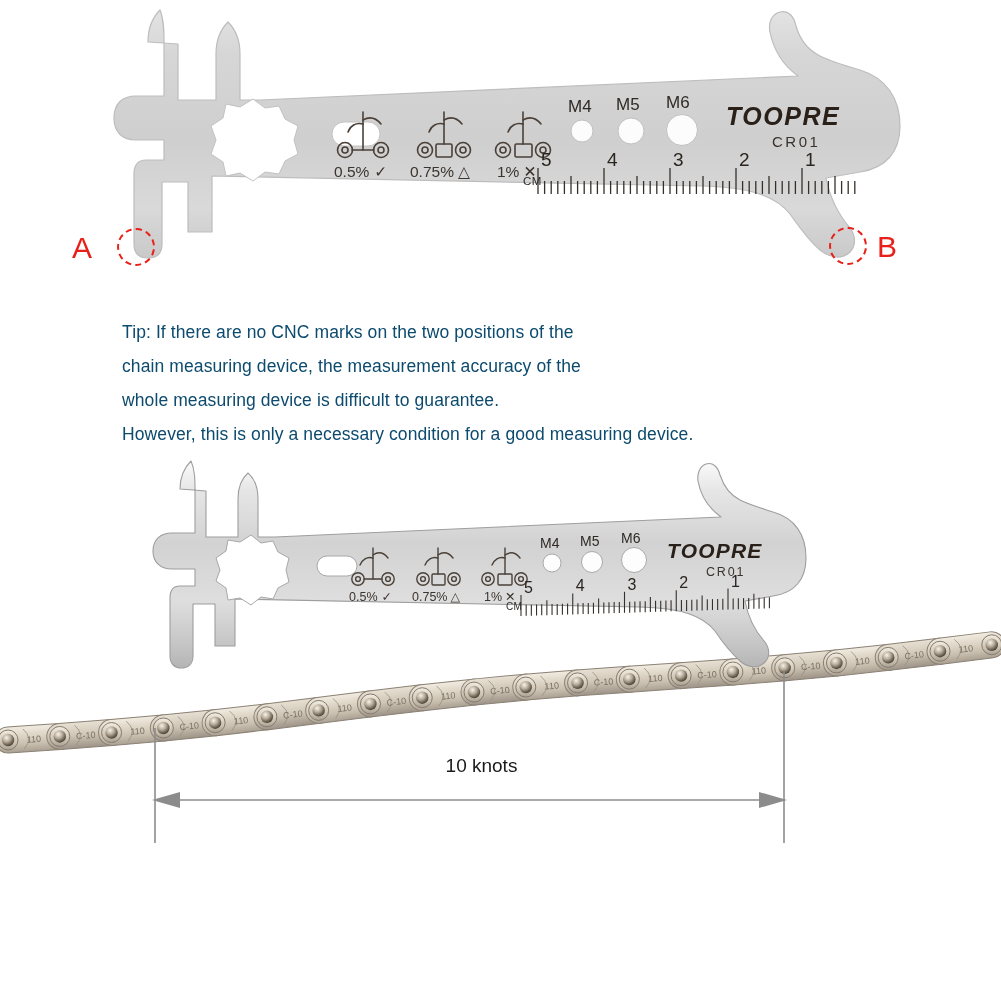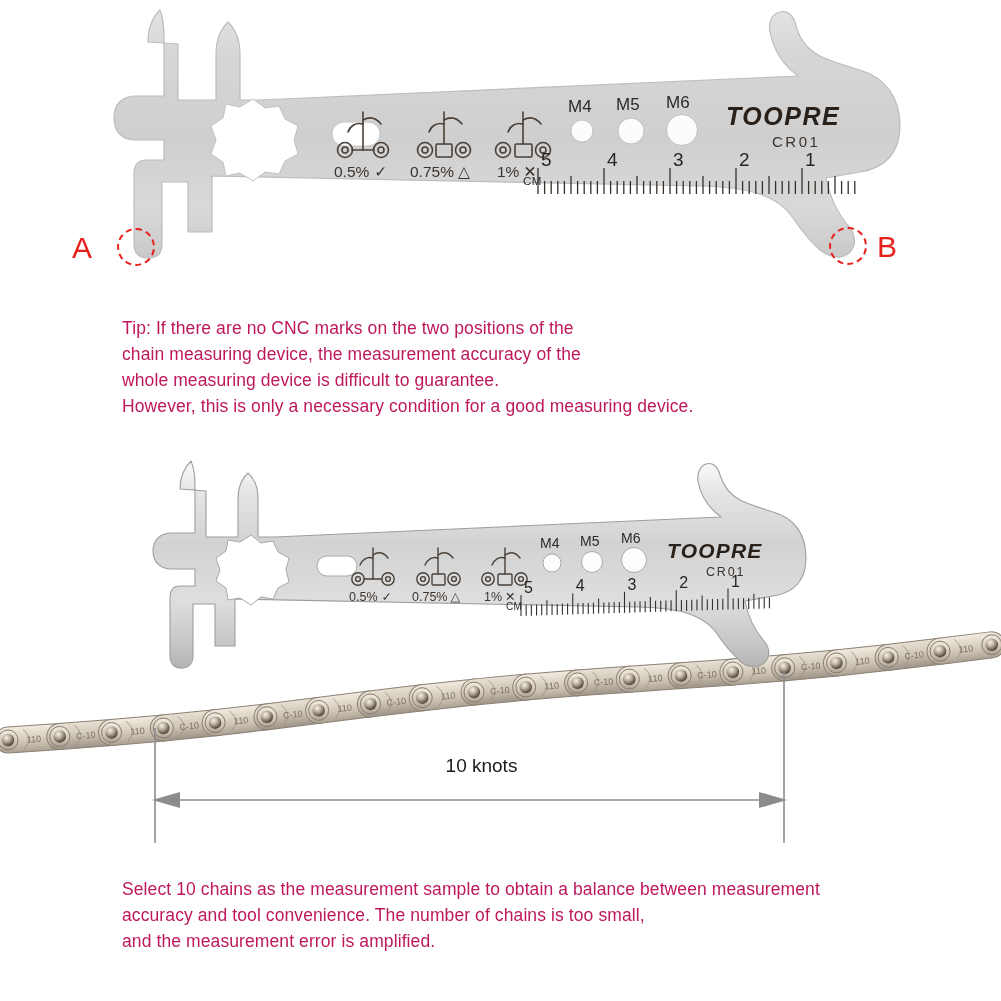--- a/index.html
+++ b/index.html
@@ -1,21 +1,21 @@
 <!DOCTYPE html>
 <html><head>
 <meta charset="utf-8">
 <style>
   html,body{margin:0;padding:0;background:#ffffff;}
   body{width:1001px;height:1001px;position:relative;overflow:hidden;
        font-family:"Liberation Sans","DejaVu Sans",sans-serif;color:#111;}
   .stage{position:absolute;inset:0;}
 
   
-  .textblock{position:absolute;font-size:17.5px;line-height:26px;color:#be185d;
+  .textblock{position:absolute;font-size:17.5px;line-height:34px;color:#0c4a6e;
              letter-spacing:.1px;white-space:pre-line;}
   #tip-text{left:122px;top:315px;width:760px;}
   #sample-text{left:122px;top:876px;width:830px;}
 
   
   .callout-letter{position:absolute;color:#e8201a;font-size:30px;font-weight:400;
                   font-family:"Liberation Sans",sans-serif;line-height:1;}
   .callout-ring{position:absolute;width:38px;height:38px;border-radius:50%;
                 border:2.5px dashed #e8201a;box-sizing:border-box;}
   #callout-a-letter{left:72px;top:233px;}
@@ -605,17 +605,14 @@
         <line x1="165" y1="800" x2="774" y2="800"></line>
       </g>
       <polygon points="152,800 180,792 180,808" fill="#8c8c8c"></polygon>
       <polygon points="787,800 759,792 759,808" fill="#8c8c8c"></polygon>
     </svg>
   </div>
   <div id="dim-label">
     <span>10 knots</span>
   </div>
 
-  <div class="textblock" id="sample-text">Select 10 chains as the measurement sample to obtain a balance between measurement
-accuracy and tool convenience. The number of chains is too small,
- and the measurement error is amplified.</div>
 
 </div>
 
 </body></html>

